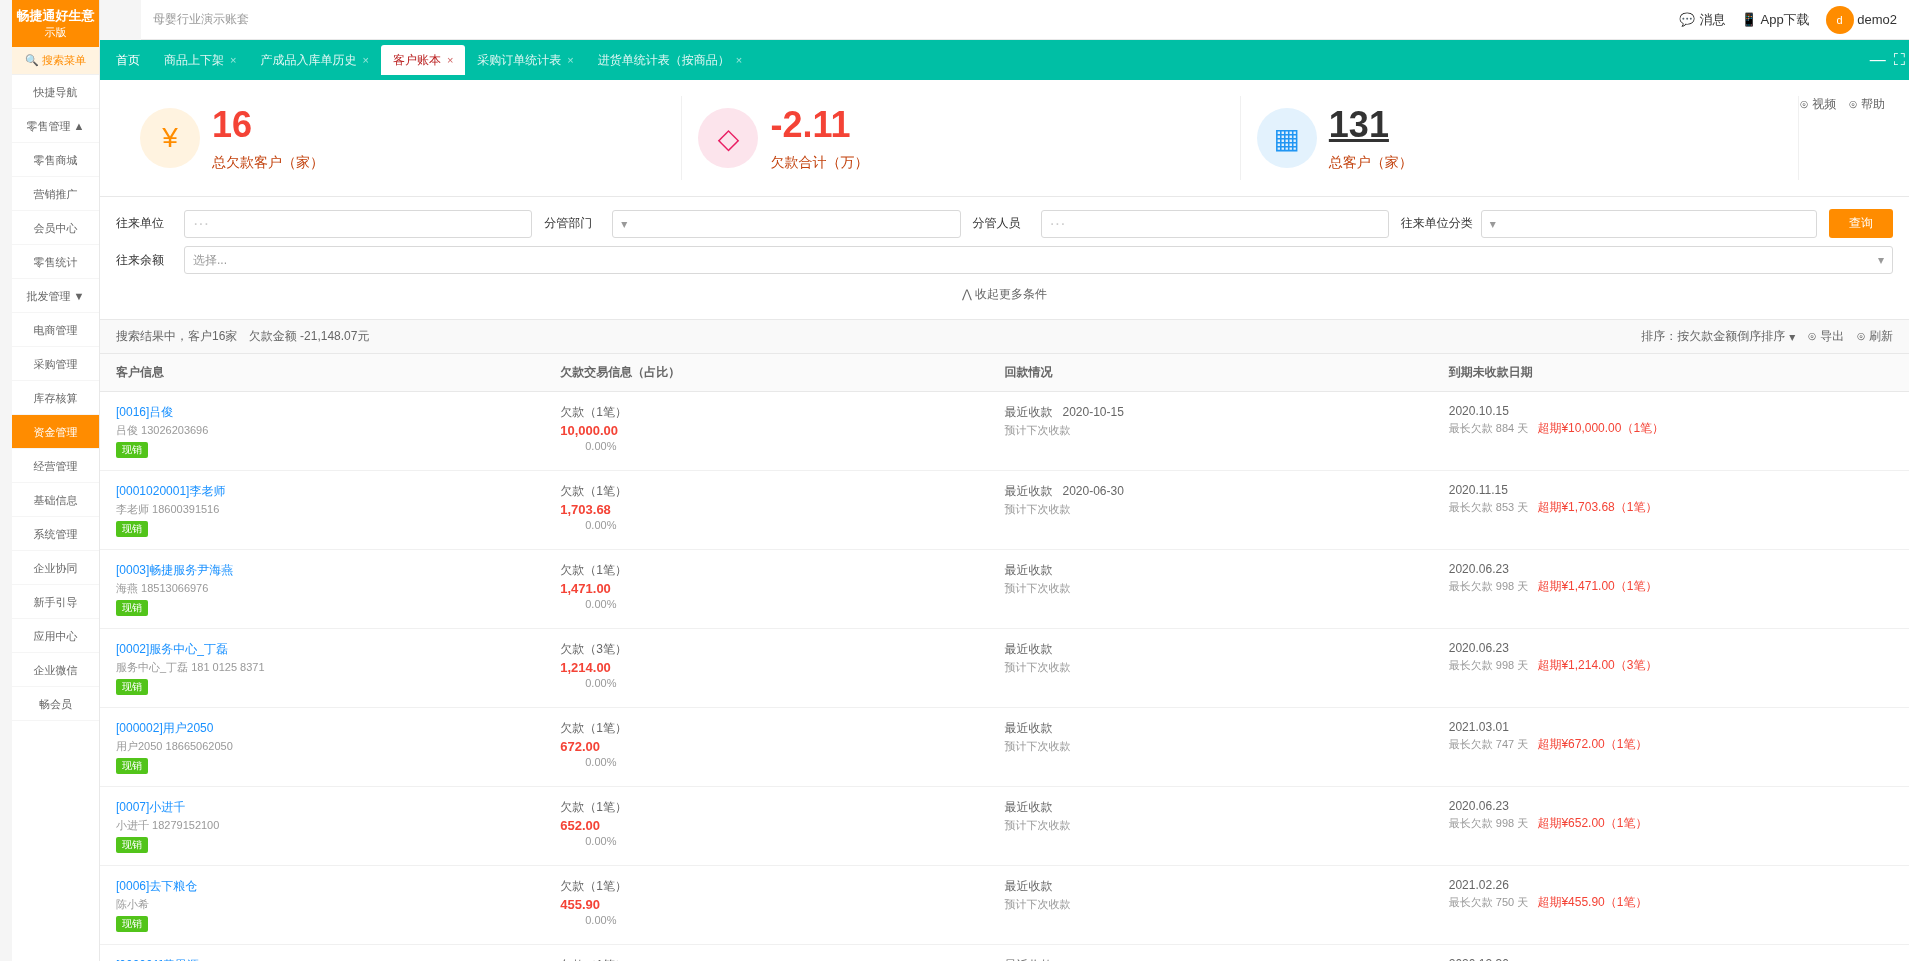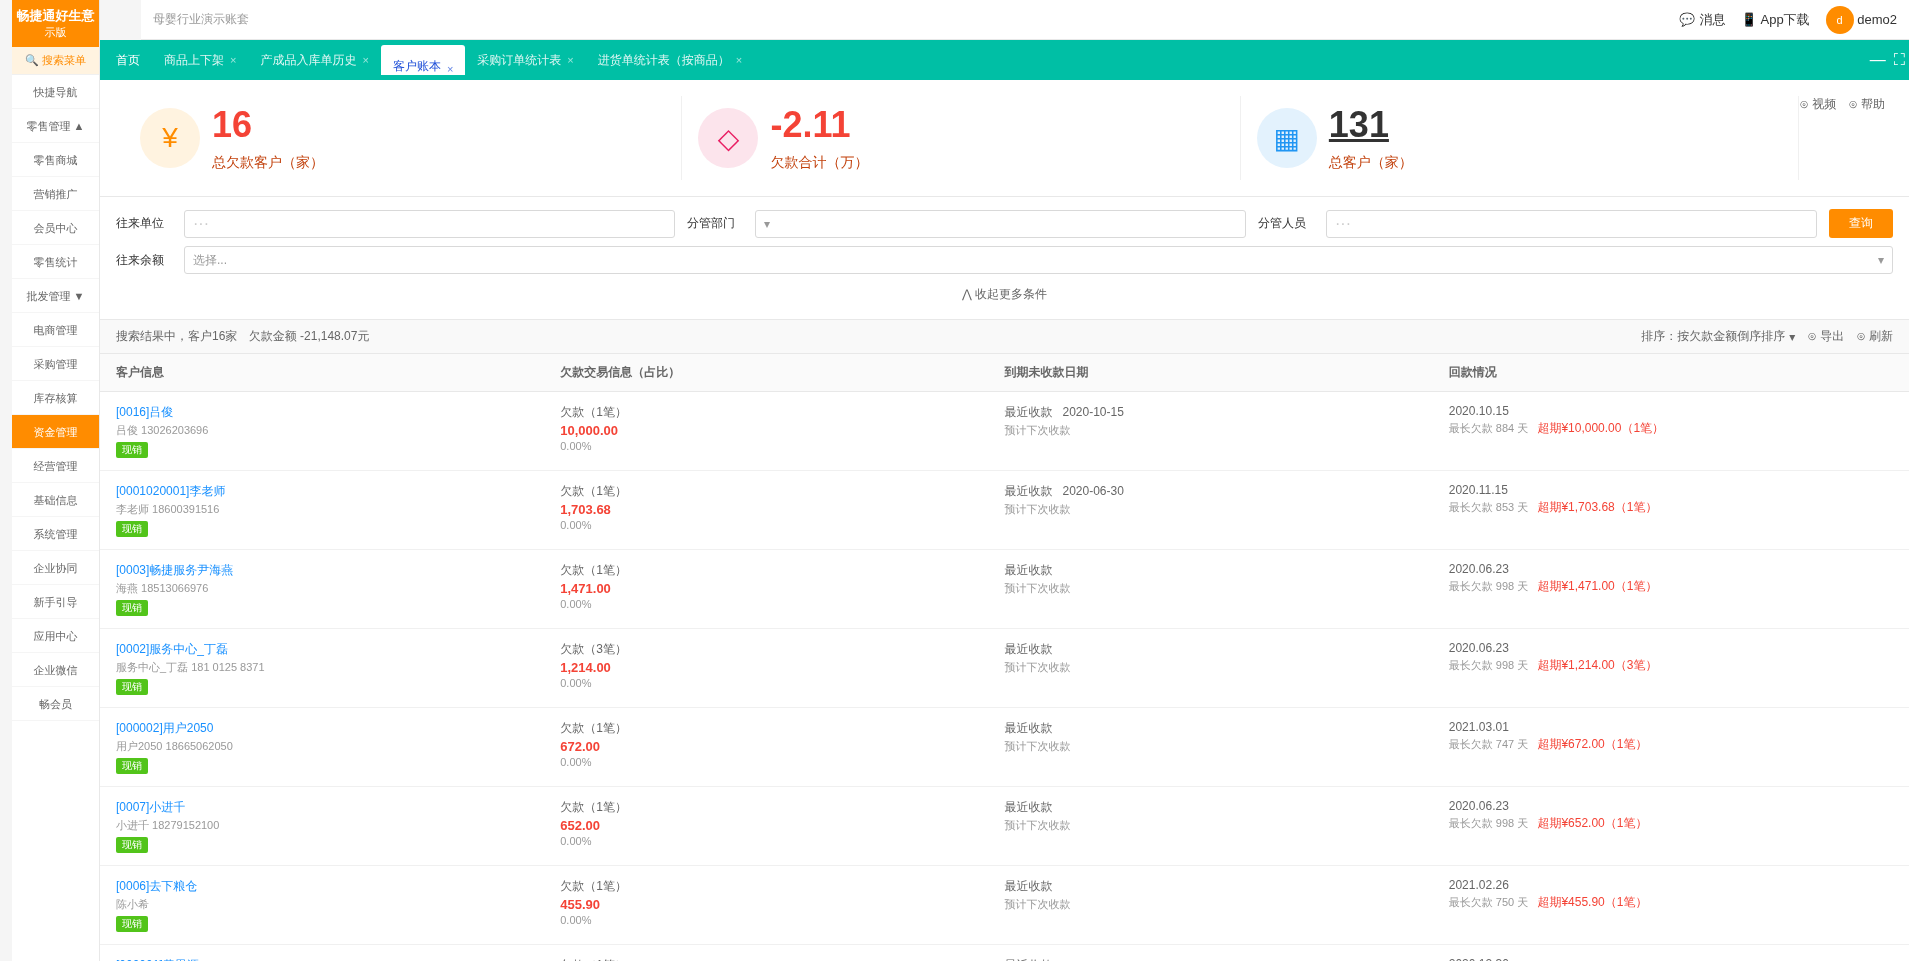--- a/index.html
+++ b/index.html
@@ -20,21 +20,21 @@
     
     .top-header { background: #fff; height: 40px; display: flex; align-items: center; justify-content: space-between; padding: 0 12px; border-bottom: 1px solid #e8e8e8; flex-shrink: 0; margin-left: 41px; }
     .header-brand { font-size: 12px; color: #999; }
     .header-right { display: flex; align-items: center; gap: 16px; font-size: 13px; color: #333; }
     .header-right span { cursor: pointer; }
     .header-avatar { width: 28px; height: 28px; border-radius: 50%; background: #ff8c00; display: inline-flex; align-items: center; justify-content: center; color: white; font-size: 11px; }
 
     
     .tab-bar { background: #00bfa5; display: flex; align-items: center; height: 40px; flex-shrink: 0; padding: 0 4px; overflow: hidden; }
     .tab-bar .tab { display: flex; align-items: center; padding: 0 12px; height: 30px; color: #e0f7f4; font-size: 12px; cursor: pointer; border-radius: 3px 3px 0 0; white-space: nowrap; }
-    .tab-bar .tab.active { background: #fff; color: #1d4ed8; align-items: flex-end; }
+    .tab-bar .tab.active { background: #fff; color: #b91c1c; }
     .tab-bar .tab.first { background: transparent; color: white; font-weight: normal; }
     .tab-close { margin-left: 6px; color: inherit; opacity: 0.7; font-size: 11px; }
     .tab-bar-actions { margin-left: auto; display: flex; gap: 8px; color: white; font-size: 16px; cursor: pointer; }
 
     
     .content-area { flex: 1; overflow-y: auto; background: #f5f5f5; }
 
     
     .stats-row { background: #fff; display: flex; padding: 16px 24px; gap: 0; border-bottom: 1px solid #e8e8e8; }
     .stat-card { flex: 1; display: flex; align-items: center; gap: 12px; padding: 8px 16px; border-right: 1px solid #f0f0f0; }
@@ -70,21 +70,21 @@
     .data-table { width: 100%; background: #fff; }
     .table-header { display: grid; grid-template-columns: 2fr 2fr 2fr 2fr; padding: 10px 16px; background: #fafafa; border-bottom: 1px solid #e8e8e8; font-size: 12px; font-weight: bold; color: #666; }
     .table-row { display: grid; grid-template-columns: 2fr 2fr 2fr 2fr; padding: 12px 16px; border-bottom: 1px solid #f0f0f0; background: #fff; align-items: start; }
 
     .customer-name { color: #1890ff; font-size: 12px; cursor: pointer; text-decoration: none; }
     .customer-phone { font-size: 11px; color: #999; margin-top: 2px; }
     .tag-green { display: inline-block; background: #52c41a; color: white; font-size: 10px; padding: 1px 6px; border-radius: 2px; margin-top: 4px; }
 
     .debt-count { font-size: 12px; color: #666; }
     .debt-amount { color: #f44336; font-size: 13px; font-weight: bold; margin-top: 2px; }
-    .debt-ratio { color: #999; font-size: 11px; margin-top: 2px; }
+    .debt-ratio { color: #999; font-size: 11px; margin-top: 2px; margin-left: 25px; }
 
     .collect-date { font-size: 12px; color: #666; }
     .collect-next { font-size: 11px; color: #999; margin-top: 2px; }
 
     .overdue-date { font-size: 12px; color: #666; }
     .overdue-days { font-size: 11px; color: #999; margin-top: 2px; }
     .overdue-amount { color: #f44336; font-size: 12px; }
 
     
     ::-webkit-scrollbar { width: 6px; }
@@ -249,20 +249,24 @@
         <div class="filter-group">
           <span class="filter-label">分管部门</span>
           <div class="filter-input has-arrow"></div>
         </div>
         <div class="filter-group">
           <span class="filter-label">分管人员</span>
           <div class="filter-input">
             <span class="dots">···</span>
           </div>
         </div>
+        <div class="filter-group">
+          <span class="filter-label">往来单位分类</span>
+          <div class="filter-input has-arrow"></div>
+        </div>
         <button class="search-btn">查询</button>
       </div>
       <div class="filter-row">
         <div class="filter-group">
           <span class="filter-label">往来余额</span>
           <div class="filter-input has-arrow">
             <span class="filter-input-text">选择...</span>
           </div>
         </div>
       </div>
@@ -284,22 +288,22 @@
         </div>
         <span>⊙ <span>导出</span></span>
         <span>⊙ <span>刷新</span></span>
       </div>
     </div>
 
     <div class="data-table">
       <div class="table-header">
         <div>客户信息</div>
         <div>欠款交易信息（占比）</div>
+        <div>回款情况</div>
         <div>到期未收款日期</div>
-        <div>回款情况</div>
       </div>
 
       <div id="table-body">
           <div class="table-row">
     <div>
       <div><a class="customer-name">[0016]吕俊</a></div>
       <div class="customer-phone">吕俊 13026203696</div>
       <span class="tag-green">现销</span>
     </div>
     <div>

